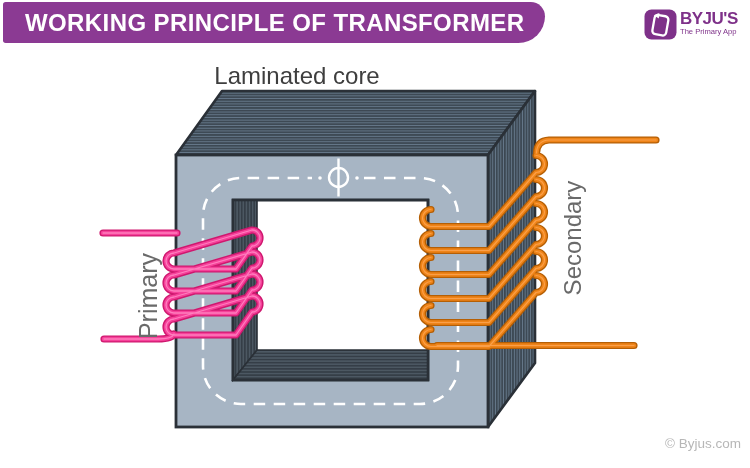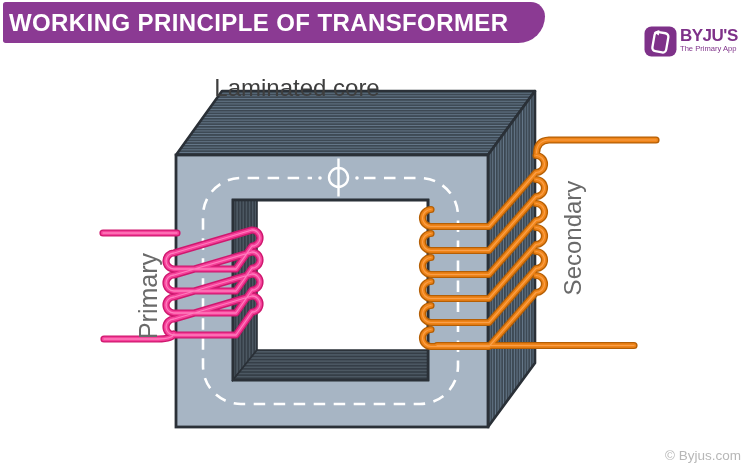--- a/index.html
+++ b/index.html
@@ -1,37 +1,37 @@
 <!DOCTYPE html>
 <html><head>
 <meta charset="utf-8">
 <style>
   html,body{margin:0;padding:0;background:#fff;}
   .canvas{position:relative;width:750px;height:468px;background:#ffffff;overflow:hidden;
           font-family:"Liberation Sans",sans-serif;}
   
   .banner{position:absolute;left:3px;top:2px;width:542px;height:41px;background:#8b3a93;
-          border-radius:3px 16px 30px 3px;display:flex;align-items:center;padding-left:6px;
+          border-radius:3px 16px 30px 3px;display:flex;align-items:center;padding-left:22px;
           box-sizing:border-box;}
   .banner span{color:#ffffff;font-size:24px;font-weight:bold;letter-spacing:.4px;white-space:nowrap;}
   
-  .logo{position:absolute;left:644px;top:9px;display:flex;align-items:flex-start;margin-top:17px;}
+  .logo{position:absolute;left:644px;top:9px;display:flex;align-items:flex-start;}
   .logo-text{display:flex;flex-direction:column;margin-left:3px;}
   .logo-brand{color:#7e3189;font-size:17px;font-weight:bold;letter-spacing:-0.5px;line-height:19px;}
   .logo-tagline{color:#7e3189;font-size:7.6px;line-height:8px;white-space:nowrap;}
   
   .diagram{position:absolute;left:0;top:0;}
   
   .lbl{position:absolute;color:#6a6a6a;white-space:nowrap;}
-  .core-lbl{left:212px;top:62px;width:170px;text-align:center;font-size:24px;color:#3e3e3e;margin-top:12px;}
+  .core-lbl{left:212px;top:62px;width:170px;text-align:center;font-size:24px;color:#3e3e3e;}
   .primary-lbl{left:68px;top:281px;width:160px;height:30px;line-height:30px;text-align:center;
                font-size:25px;transform:rotate(-90deg);}
   .secondary-lbl{left:493px;top:223px;width:160px;height:30px;line-height:30px;text-align:center;
                font-size:24px;transform:rotate(-90deg);}
-  .copyright{position:absolute;right:9px;top:448px;font-size:13.5px;color:#b7b7b7;}
+  .copyright{position:absolute;right:9px;top:436px;font-size:13.5px;color:#b7b7b7;}
 </style>
 </head>
 <body>
 
 <div class="canvas">
 
   <div class="banner">
     <span>WORKING PRINCIPLE OF TRANSFORMER</span>
   </div>
 

